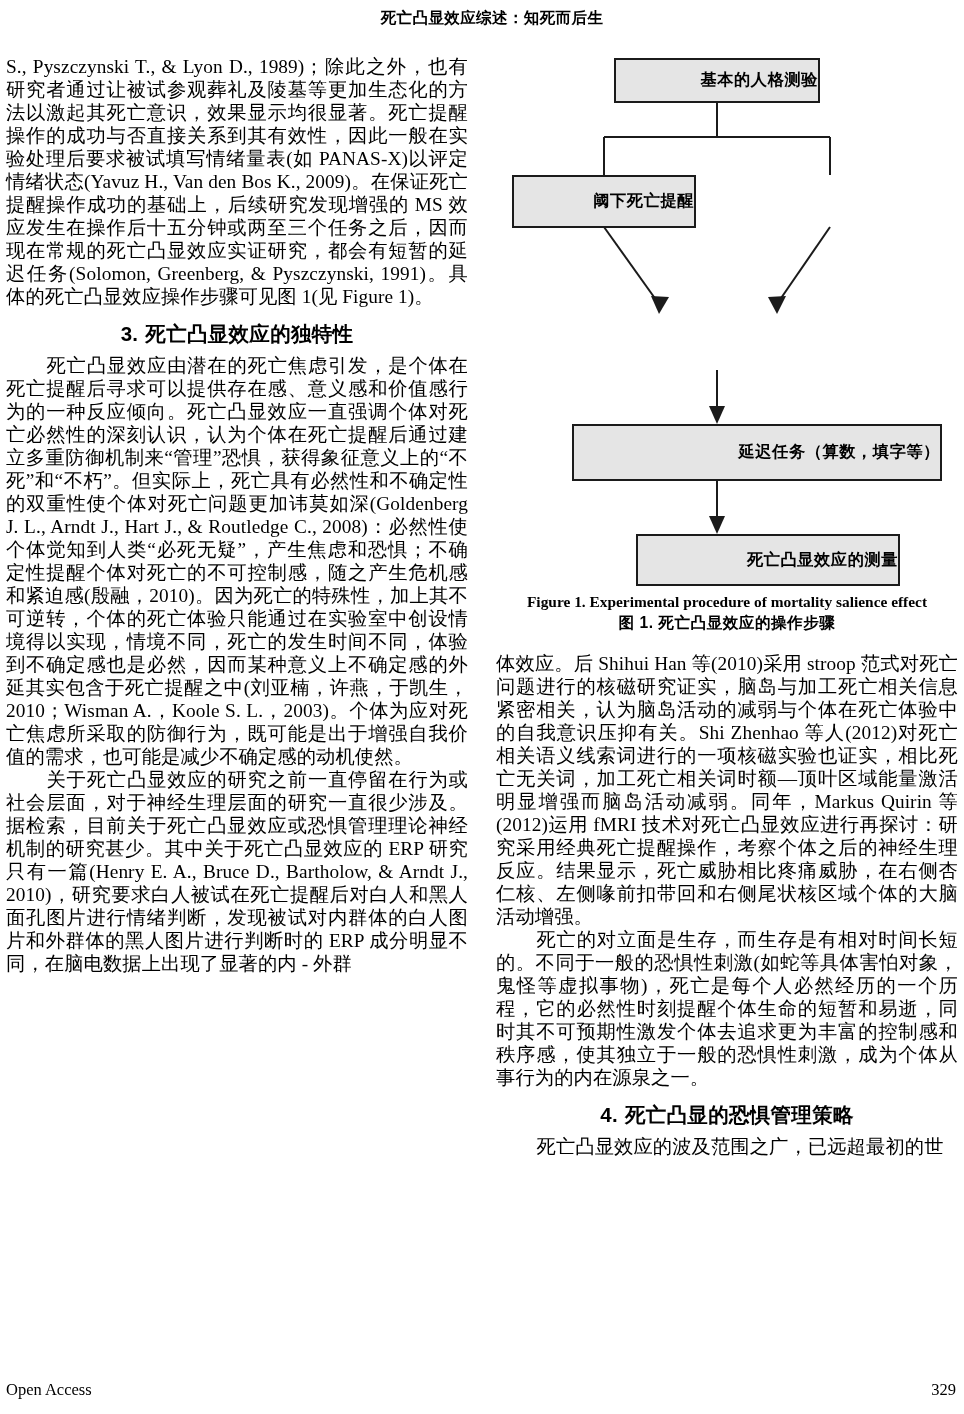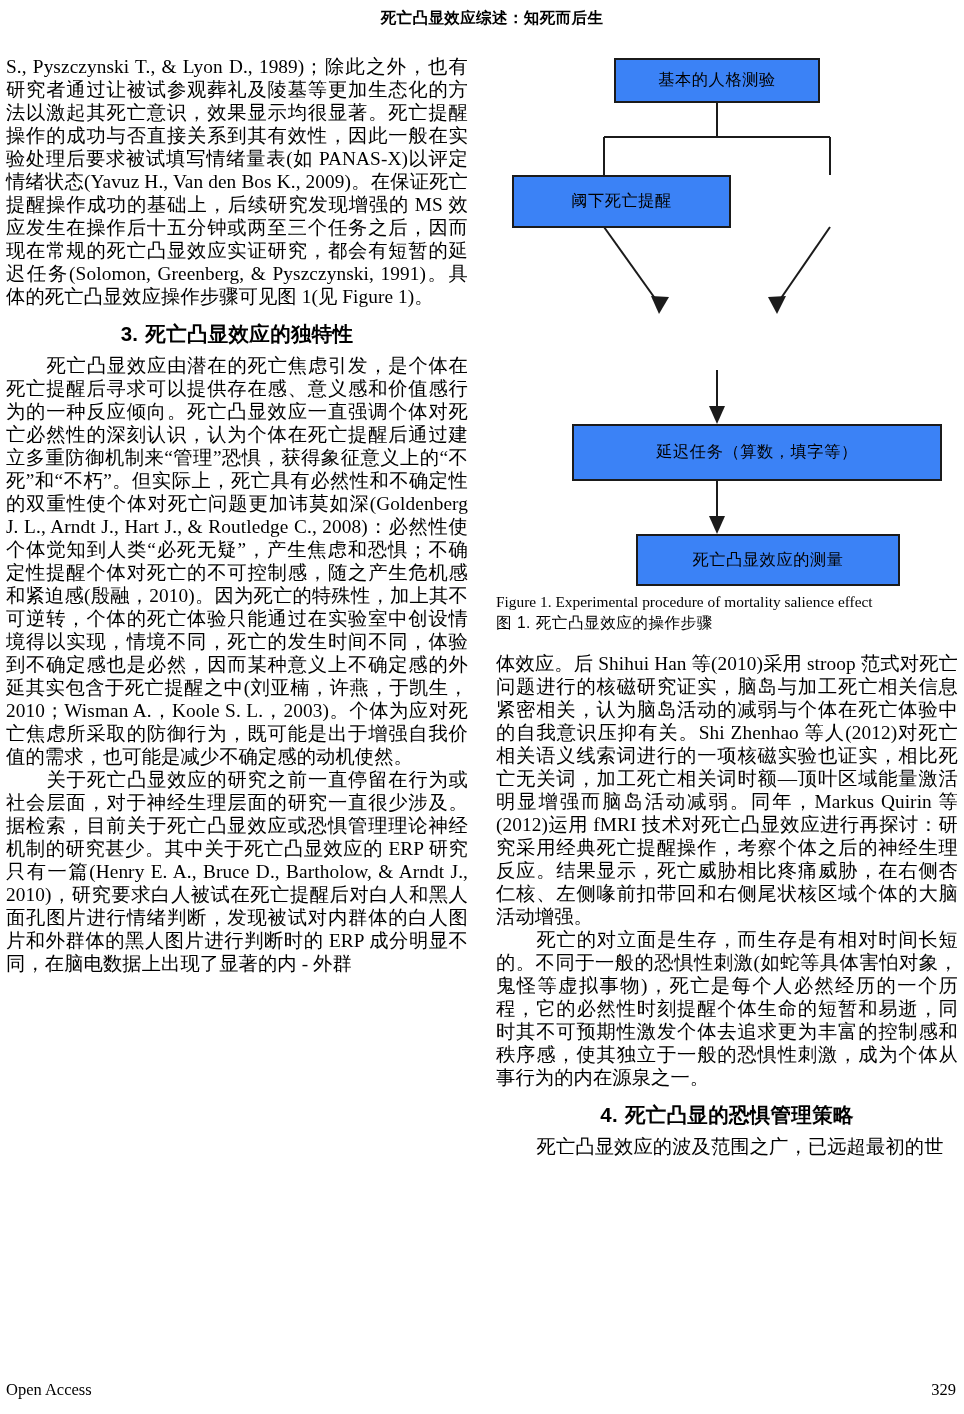--- a/index.html
+++ b/index.html
@@ -73,40 +73,42 @@
     position: absolute;
     left: 0;
     top: 0;
     width: 462px;
     height: 540px;
   }
   .fnode {
     position: absolute;
     box-sizing: border-box;
     border: 2px solid #1b1b1b;
-    background: #3b82f6;
+    background: #e5e5e5;
     display: flex;
     align-items: center;
-    justify-content: center;
+    justify-content: flex-end;
     font-size: 16.2px;
     letter-spacing: 0.6px;
     text-align: center;
     line-height: 1.25;
+    font-weight: bold;
   }
   .fnode.mono {
     font-family: "Liberation Mono", "DejaVu Sans Mono", monospace;
     font-size: 15px;
     letter-spacing: 0px;
   }
   .fig-caption {
     position: absolute;
     left: 0;
     top: 540px;
     width: 462px;
-    font-weight: 400;
+    text-align: center;
+    font-weight: 700;
     font-size: 15.4px;
     line-height: 20.5px;
   }
   .fig-caption .cn {
     font-family: "Liberation Sans", "DejaVu Sans", sans-serif;
     font-size: 15.6px;
     letter-spacing: 0.5px;
   }
 
   
@@ -163,21 +165,21 @@
       <polygon points="221,372 213,354 229,354" fill="#1b1b1b"></polygon>
 
       <line x1="221" y1="428" x2="221" y2="470" stroke="#1b1b1b" stroke-width="2"></line>
       <polygon points="221,482 213,464 229,464" fill="#1b1b1b"></polygon>
     </svg>
 
     <div class="fnode" style="left:118px; top:6px; width:206px; height:45px;">
       <span>基本的人格测验</span>
     </div>
 
-    <div class="fnode" style="left:16px; top:123px; width:219px; height:53px;">
+    <div class="fnode" style="left:16px; top:123px; width:184px; height:53px;">
       <span>阈下死亡提醒</span>
     </div>
 
 
 
     <div class="fnode" style="left:76px; top:372px; width:370px; height:57px;">
       <span>延迟任务（算数，填字等）</span>
     </div>
 
     <div class="fnode" style="left:140px; top:482px; width:264px; height:52px;">

